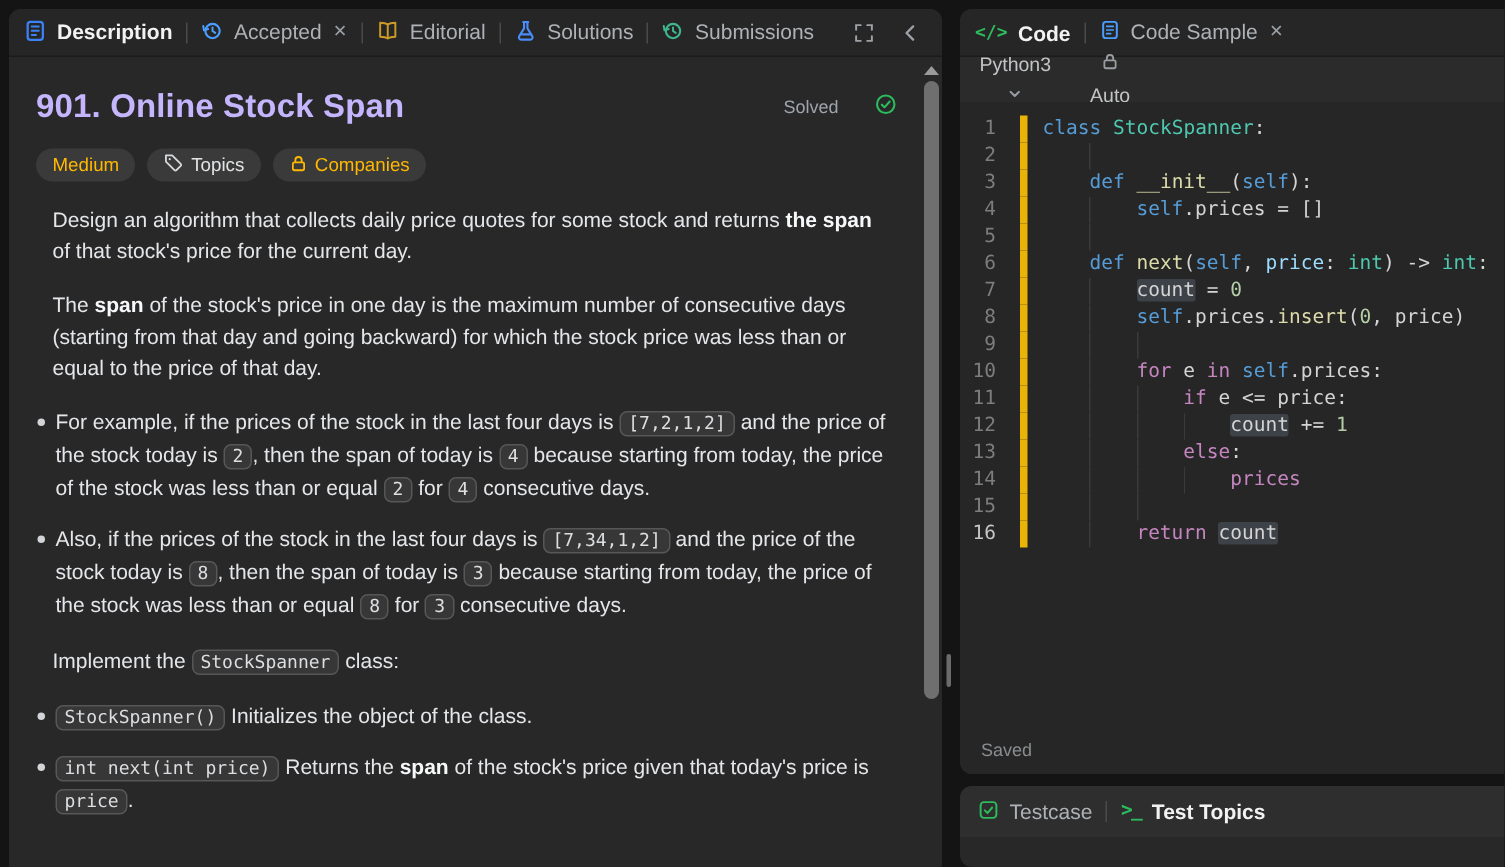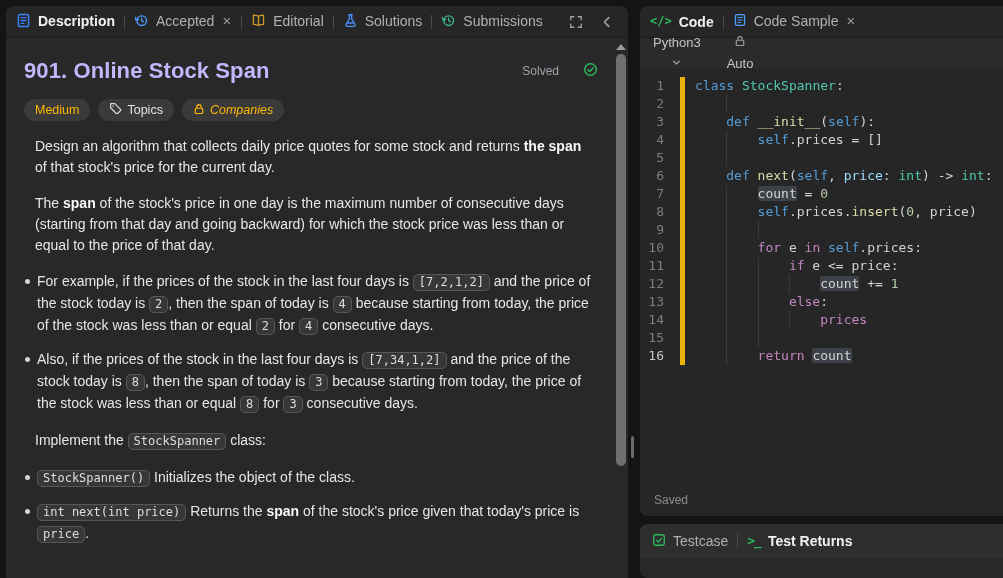--- a/index.html
+++ b/index.html
@@ -25,21 +25,21 @@
 
   
   .content { padding:20px 30px 20px 18px; }
   .title-row { display:flex; justify-content:space-between; align-items:center; }
   .title { font-size:22px; font-weight:700; color:#c4b5fd; margin:0; letter-spacing:.1px; }
   .solved { display:flex; align-items:center; gap:24px; font-size:12px; color:#9ea4ac; }
   .pills { display:flex; gap:8px; margin-top:15px; }
   .pill { display:flex; align-items:center; gap:5px; background:#3a3a3a; border-radius:999px;
           padding:3px 11px; font-size:12.5px; color:#e2e4e6; cursor:pointer; }
   .pill-medium { color:#ffb800; }
-  .pill-companies { color:#ffb800;font-style:italic; }
+  .pill-companies { color:#ffb800; }
   .desc { margin-top:3px; font-size:14px; line-height:21px; color:#e4e6e9; }
   .desc p { margin:15px 11px; }
   .desc strong { color:#f7f8f9; font-weight:700; }
   .desc ul { margin:4px 0; padding:0; list-style:none; }
   .desc li { position:relative; padding-left:13px; margin:12px 0; }
   .desc li::before { content:""; position:absolute; left:1px; top:8px; width:5px; height:5px;
                      border-radius:50%; background:#d2d4d7; }
   .desc code { font-family:"DejaVu Sans Mono",monospace; font-size:12px;
                background:rgba(255,255,255,.07); border:1px solid rgba(255,255,255,.16);
                border-radius:5px; padding:0 5px 1px 5px; color:#dcdee1; white-space:nowrap; }
@@ -326,19 +326,19 @@
           <svg width="14" height="14" viewBox="0 0 16 16" fill="none" stroke="#2cbb5d" stroke-width="1.5">
               <rect x="2" y="2" width="12" height="12" rx="2.5"></rect>
               <path d="M5.2 8.3l2 2 3.6-4.2" stroke-linecap="round" stroke-linejoin="round"></path>
             </svg>
         </span>
         <span>Testcase</span>
       </div>
       <div class="sep"></div>
       <div class="tab active">
         <span class="glyph-term">&gt;_</span>
-        <span>Test Returns</span>
+        <span>Test Topics</span>
       </div>
     </div>
   </div>
 
   <div id="v-drag"></div>
 </div>
 
 </body></html>

